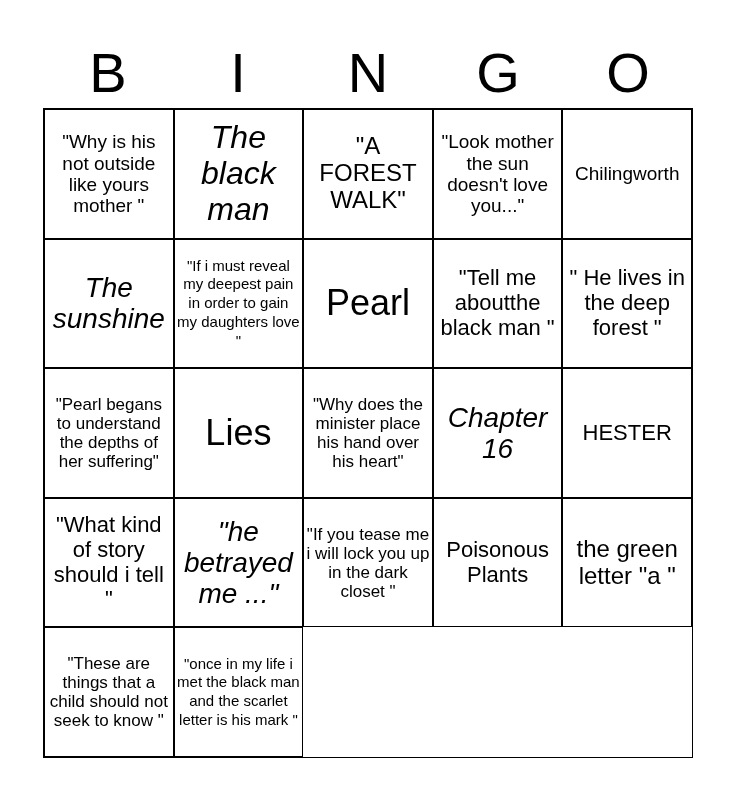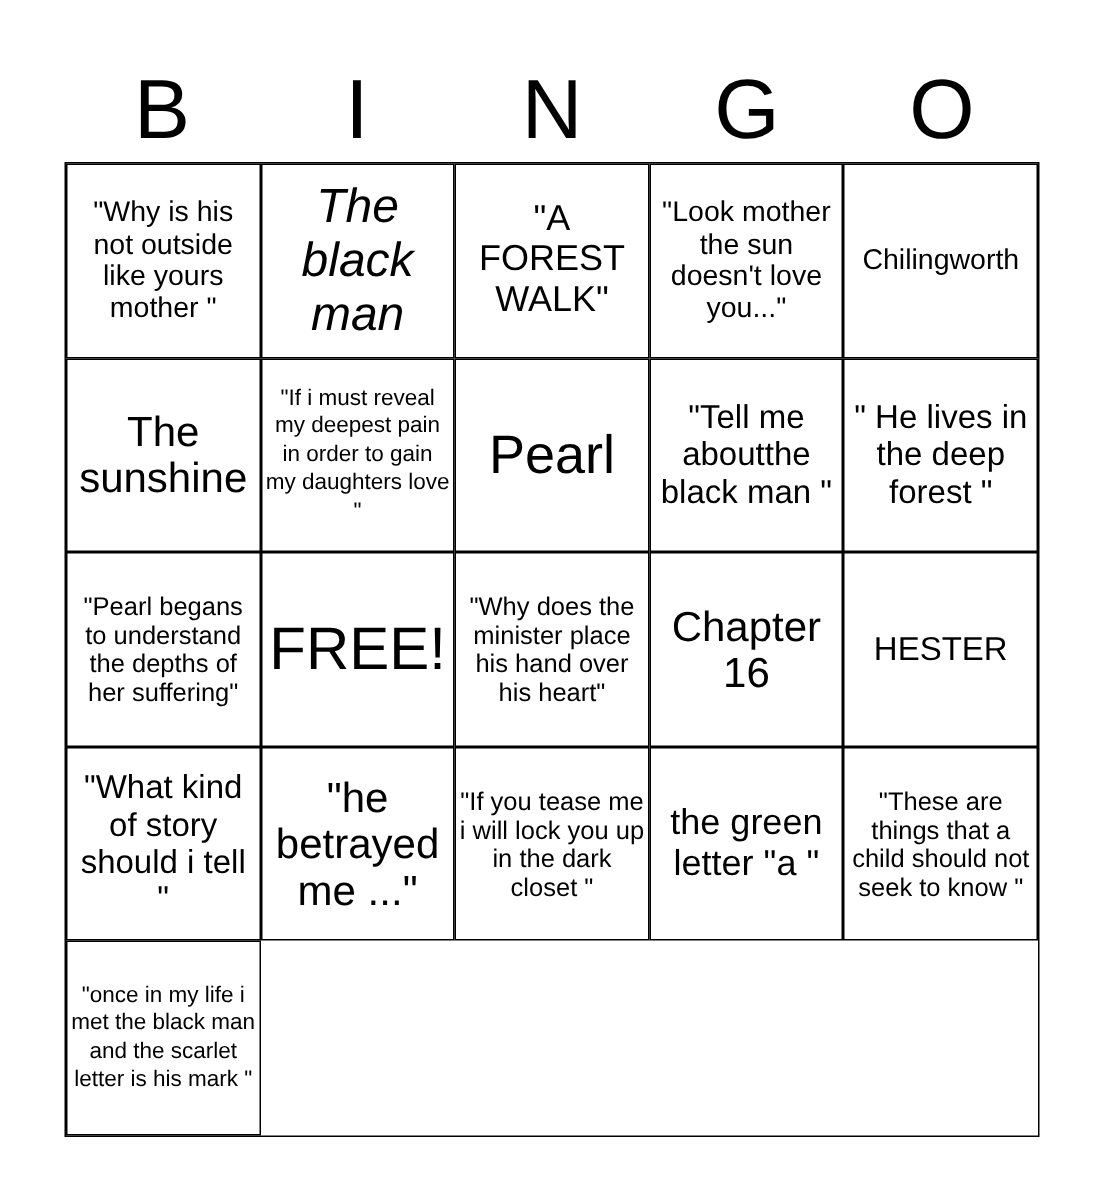--- a/index.html
+++ b/index.html
@@ -58,21 +58,21 @@
     .cell span {
       display: block;
       line-height: 1.12;
       word-wrap: break-word;
     }
     .fs-xs { font-size: 15px; line-height: 1.25 !important; }
     .fs-s  { font-size: 17px; }
     .fs-m  { font-size: 19px; }
     .fs-l  { font-size: 22px; }
     .fs-xl { font-size: 24px; }
-    .fs-xxl{ font-size: 28px; }
+    .fs-xxl{ font-size: 28px; font-style: italic; }
     .fs-3x { font-size: 32px; font-style: italic; }
     .fs-4x { font-size: 40px; }
     .fs-5x { font-size: 36px; }
   </style>
 </head>
 <body>
 
 <div class="header">
   <div class="header-letter">B</div>
   <div class="header-letter">I</div>
@@ -112,21 +112,21 @@
       <span class="fs-l">"Tell me aboutthe black man "</span>
     </div>
   <div class="cell">
       <span class="fs-l">" He lives in the deep forest "</span>
     </div>
 
   <div class="cell">
       <span class="fs-s">"Pearl begans to understand the depths of her suffering"</span>
     </div>
   <div class="cell">
-      <span class="fs-4x">FREE!</span>
+      <span class="fs-5x">Lies</span>
     </div>
   <div class="cell">
       <span class="fs-s">"Why does the minister place his hand over his heart"</span>
     </div>
 
   <div class="cell">
       <span class="fs-xxl">Chapter 16</span>
     </div>
   <div class="cell">
       <span class="fs-l">HESTER</span>
@@ -135,20 +135,23 @@
       <span class="fs-l">"What kind of story should i tell "</span>
     </div>
   <div class="cell">
       <span class="fs-xxl">"he betrayed me ..."</span>
     </div>
   <div class="cell">
       <span class="fs-s">"If you tease me i will lock you up in the dark closet "</span>
     </div>
 
   <div class="cell">
+      <span class="fs-l">Poisonous Plants</span>
+    </div>
+  <div class="cell">
       <span class="fs-xl">the green letter "a "</span>
     </div>
   <div class="cell">
       <span class="fs-s">"These are things that a child should not seek to know "</span>
     </div>
   <div class="cell">
       <span class="fs-xs">"once in my life i met the black man and the scarlet letter is his mark "</span>
     </div>
 </div>
 

